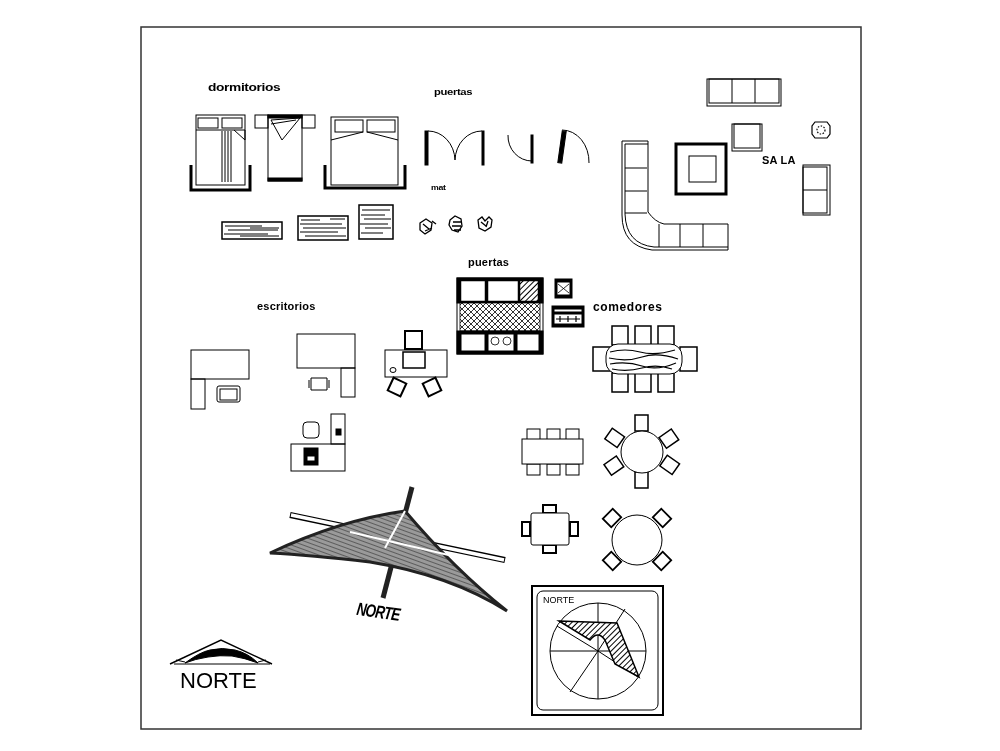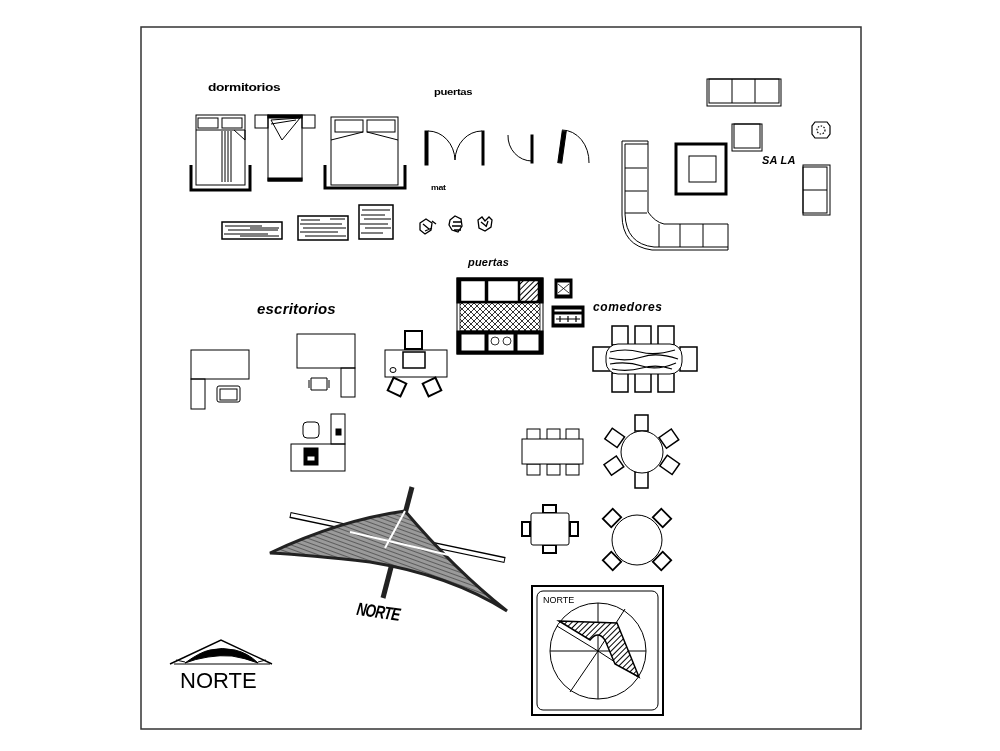--- a/index.html
+++ b/index.html
@@ -1,19 +1,19 @@
 <!DOCTYPE html>
 <html><head>
 <meta charset="utf-8">
 <style>
   html, body { margin:0; padding:0; background:#ffffff; }
   body { width:1000px; height:751px; position:relative; overflow:hidden; font-family:"Liberation Sans", sans-serif; }
   #sheet { position:absolute; left:0; top:0; width:1000px; height:617px; }
   .lbl { position:absolute; font-family:"Liberation Sans", sans-serif; color:#000; white-space:nowrap; line-height:1; }
-  .lbl-bold { font-weight:bold; font-size:10px; letter-spacing:0.2px;font-style:italic; }
+  .lbl-bold { font-weight:bold; font-size:10px; letter-spacing:0.2px; }
   .lbl-heavy { font-weight:900; font-size:11px; letter-spacing:-0.3px; transform:scaleX(1.25); transform-origin:left center; }
   .lbl-norte-big { font-size:22px; font-weight:normal; letter-spacing:0px; }
   .lbl-norte-small { font-size:9px; }
   .lbl-norte-italic { font-size:18px; font-weight:900; font-style:italic; transform:rotate(8deg) scaleX(0.75); transform-origin:left top; letter-spacing:-1px; }
 </style>
 </head>
 <body>
 
 <div id="sheet">
 <svg width="1000" height="751" viewBox="0 0 1000 751" xmlns="http://www.w3.org/2000/svg">
@@ -260,19 +260,19 @@
     <path d="M176 660 L185 662 M258 662 L266 660" stroke-width="1"></path>
   </g>
 </svg>
 
 
 <span class="lbl lbl-heavy" style="left:208px;top:82px;">dormitorios</span>
 <span class="lbl lbl-heavy" style="left:434px;top:88px;font-size:9px;">puertas</span>
 <span class="lbl lbl-heavy" style="left:431px;top:184px;font-size:7px;">mat</span>
 <span class="lbl lbl-bold" style="left:762px;top:155px;font-size:11px;">SA LA</span>
 <span class="lbl lbl-bold" style="left:468px;top:257px;font-size:11px;">puertas</span>
-<span class="lbl lbl-bold" style="left:257px;top:301px;font-size:15px;">escritorios</span>
+<span class="lbl lbl-bold" style="left:257px;top:301px;font-size:11px;">escritorios</span>
 <span class="lbl lbl-bold" style="left:593px;top:301px;font-size:12px;letter-spacing:0.6px;text-align:center;">comedores</span>
 
 <span class="lbl lbl-norte-italic" style="left:358px;top:600px;">NORTE</span>
 <span class="lbl lbl-norte-small" style="left:543px;top:596px;">NORTE</span>
 <span class="lbl lbl-norte-big" style="left:180px;top:670px;">NORTE</span>
 </div>
 
 </body></html>

